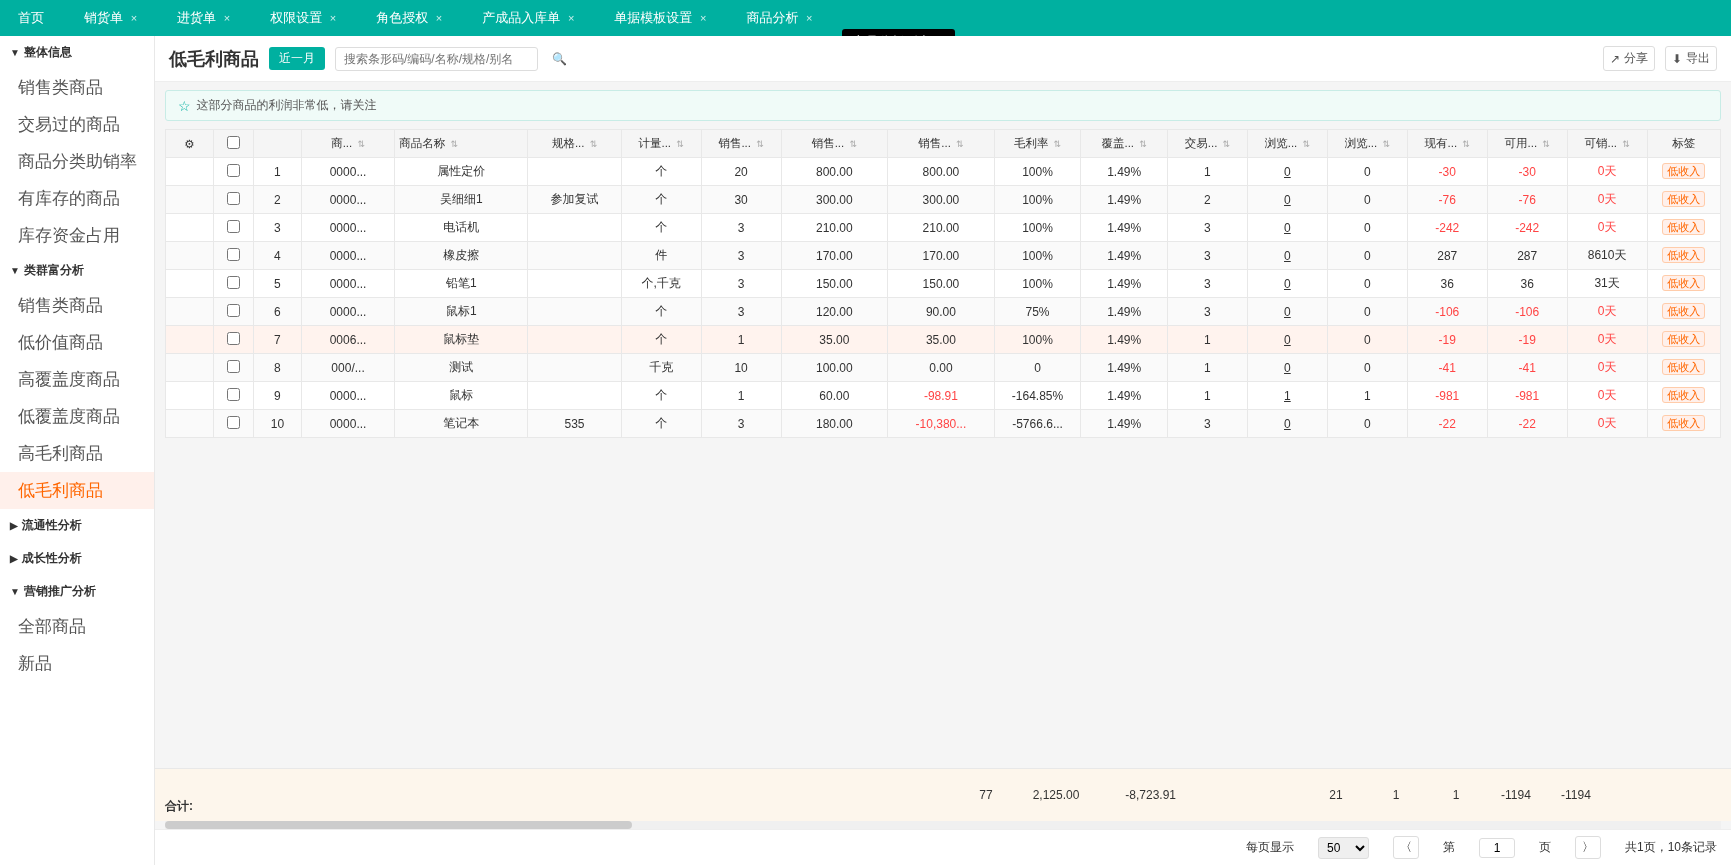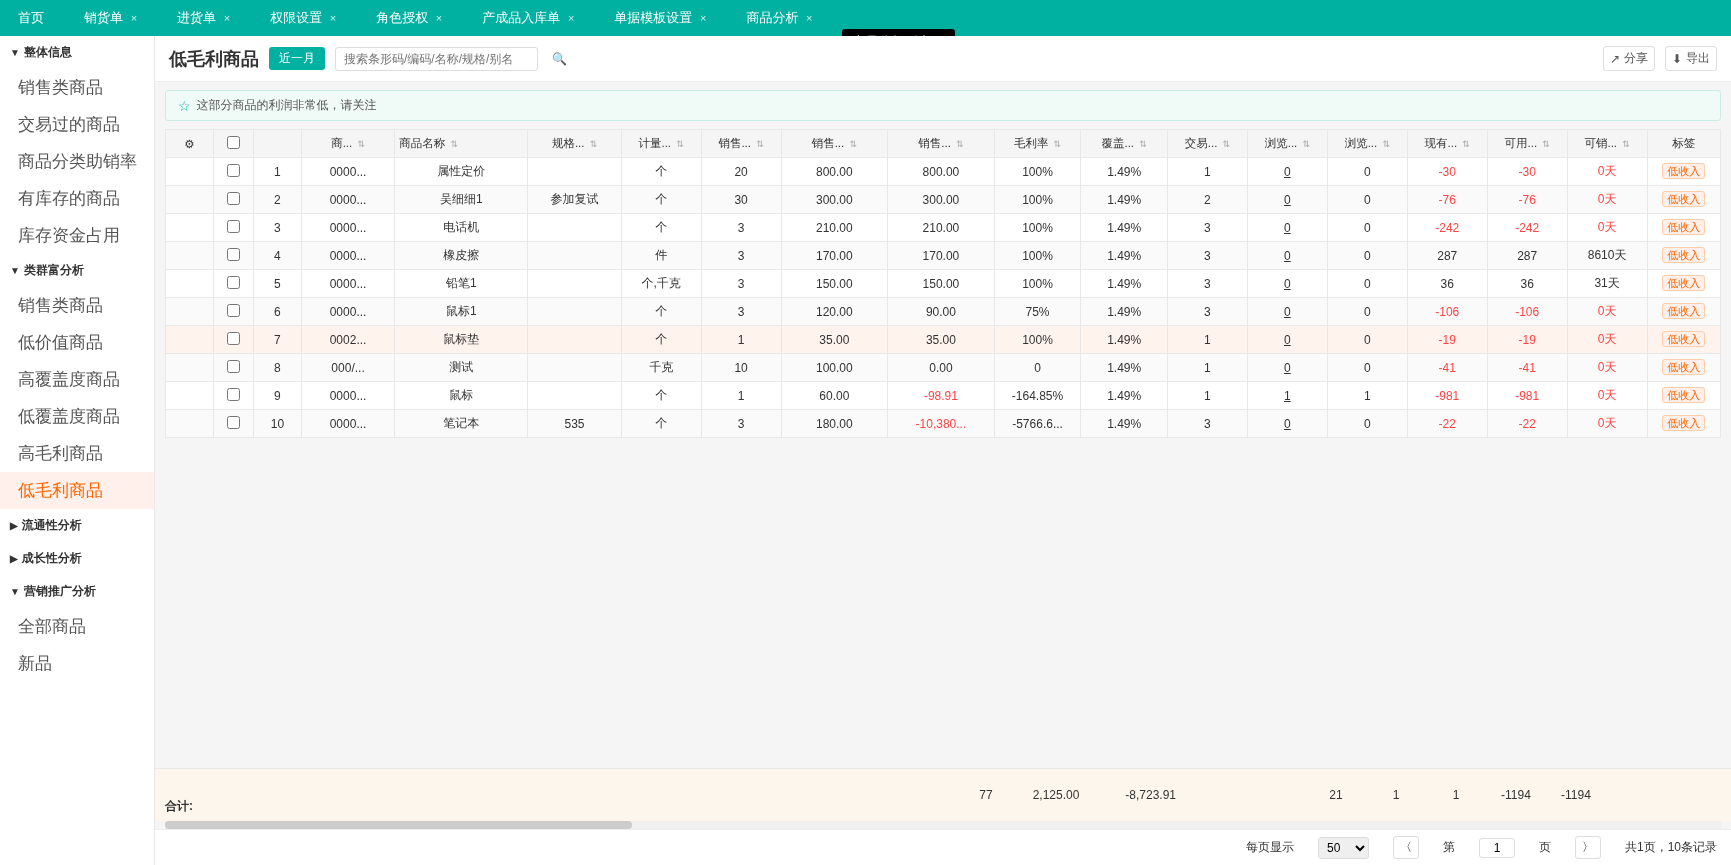--- a/index.html
+++ b/index.html
@@ -487,21 +487,21 @@
       <td>0</td>
       <td class="red-text">-106</td>
       <td class="red-text">-106</td>
       <td class="red-text">0天</td>
       <td><span class="tag-low">低收入</span></td>
     </tr>
             <tr class="highlighted">
       <td></td>
       <td><input type="checkbox" style=""></td>
       <td>7</td>
-      <td>0002...</td>
+      <td>0006...</td>
       <td class="left">鼠标垫</td>
       <td></td>
       <td>个</td>
       <td>1</td>
       <td>35.00</td>
       <td class="">35.00</td>
       <td>100%</td>
       <td>1.49%</td>
       <td>1</td>
       <td><span class="underline-link">0</span></td>

